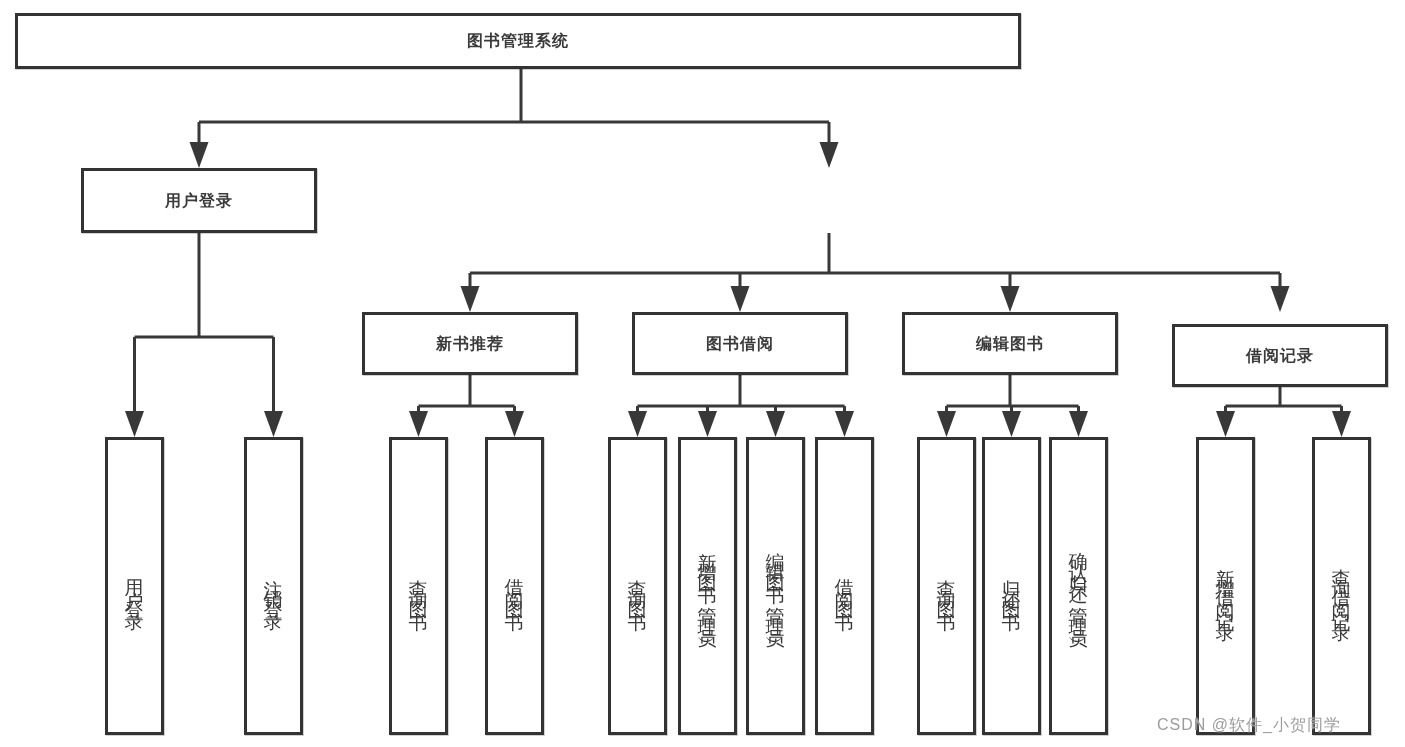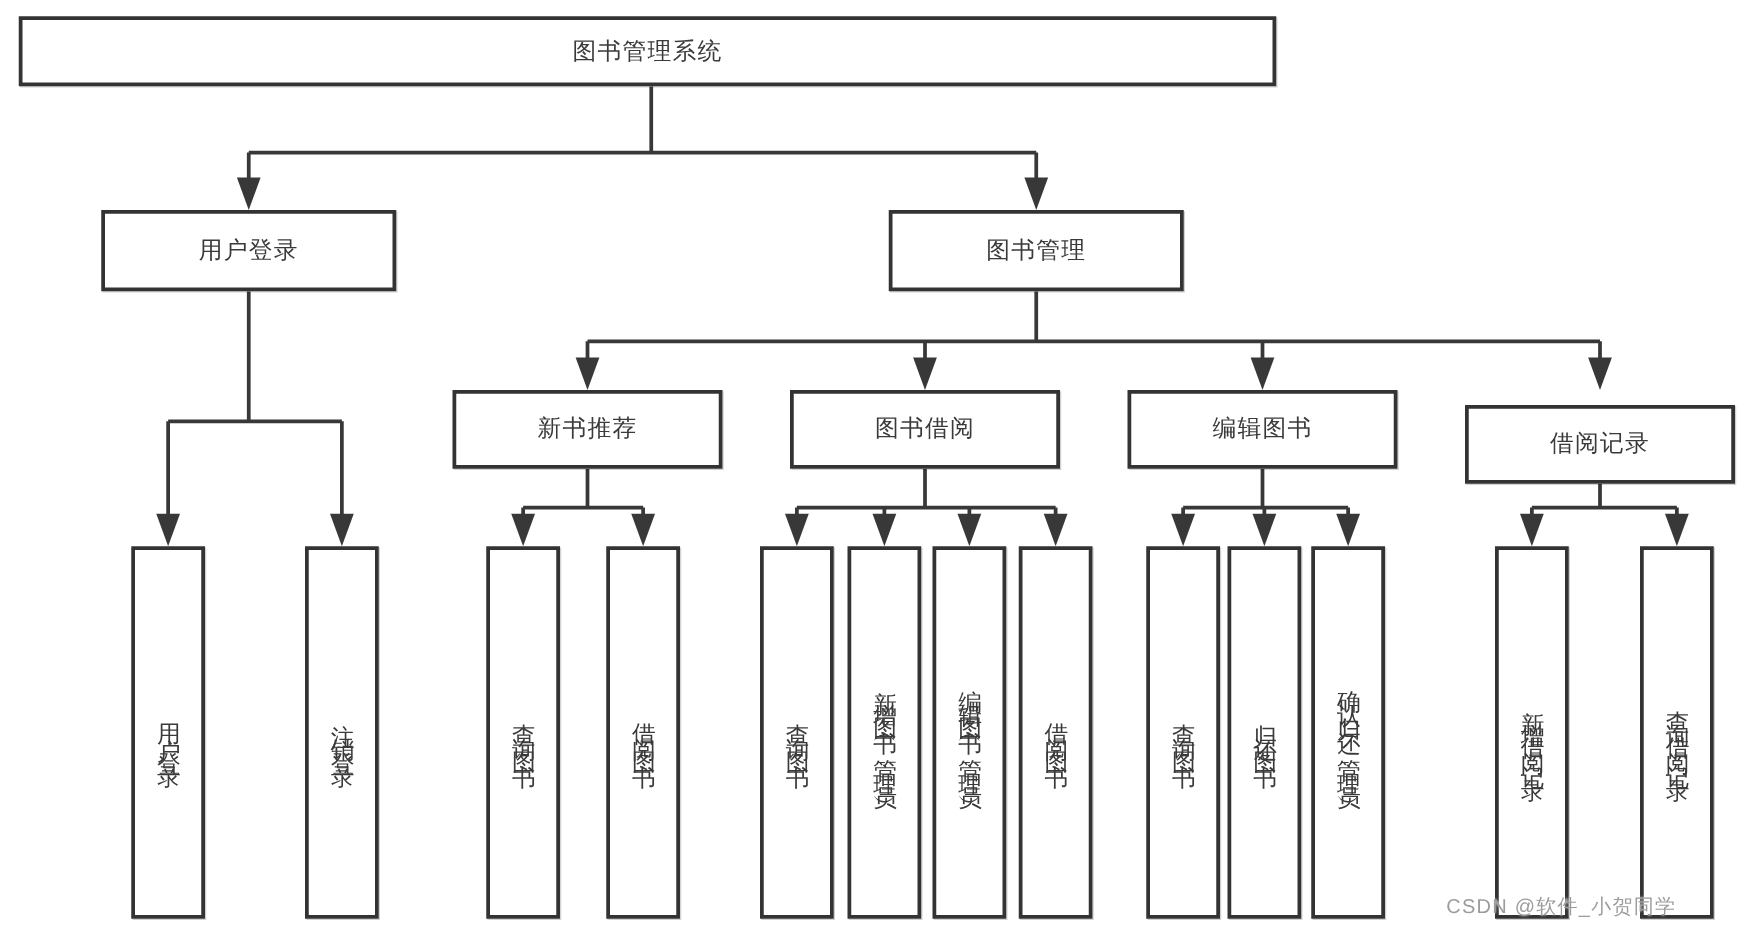--- a/index.html
+++ b/index.html
@@ -28,24 +28,25 @@
     box-sizing: border-box;
     background: #ffffff;
     border: 3px solid #333333;
     display: flex;
     align-items: center;
     justify-content: center;
     color: #3a3a3a;
     box-shadow: 1px 1px 0 rgba(0,0,0,0.18);
   }
   .hbox .lbl {
-    font-size: 19px;
+    font-size: 16px;
     line-height: 1;
     white-space: nowrap;
     letter-spacing: 1px;
+    font-weight: bold;
   }
   .root  { left: 15px;  top: 13px;  width: 1006px; height: 56px; }
   .l2    { top: 168px; width: 236px; height: 65px; }
   .l3    { top: 312px; width: 216px; height: 63px; }
   .vbox  { top: 437px; width: 59px;  height: 298px; }
   .vbox .lbl {
     writing-mode: vertical-rl;
     text-orientation: mixed;
     font-size: 19px;
     line-height: 1;
@@ -137,23 +138,20 @@
     </g>
   </svg>
 
   <div class="node hbox root">
     <span class="lbl">图书管理系统</span>
   </div>
 
   <div class="node hbox l2" style="left:81px;">
     <span class="lbl">用户登录</span>
   </div>
-  <div class="node hbox l2" style="left:711px;">
-    <span class="lbl">图书管理</span>
-  </div>
 
   <div class="node hbox l3" style="left:362px;">
     <span class="lbl">新书推荐</span>
   </div>
   <div class="node hbox l3" style="left:632px;">
     <span class="lbl">图书借阅</span>
   </div>
   <div class="node hbox l3" style="left:902px;">
     <span class="lbl">编辑图书</span>
   </div>

